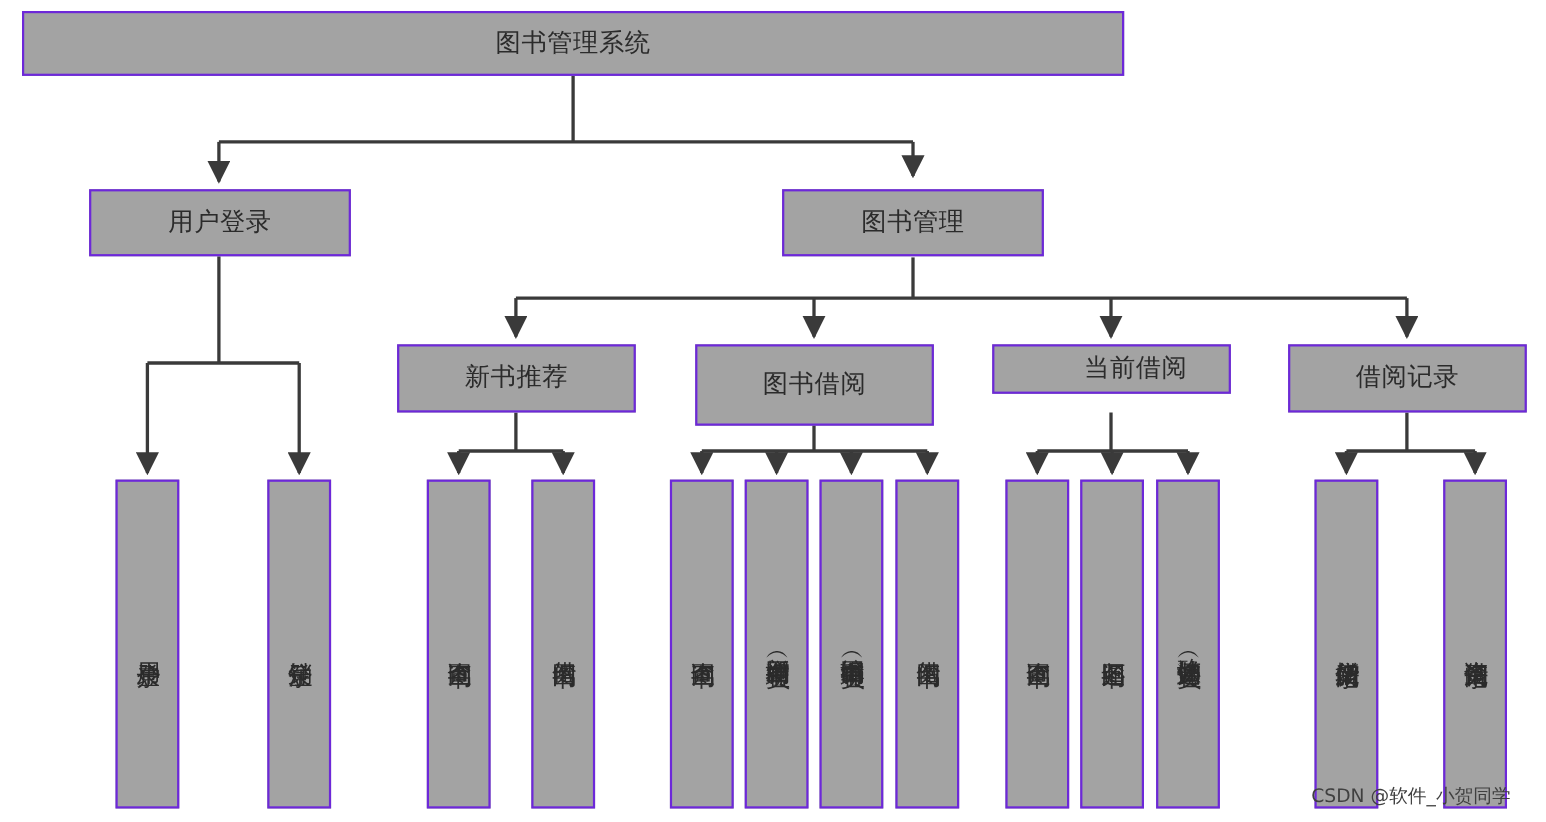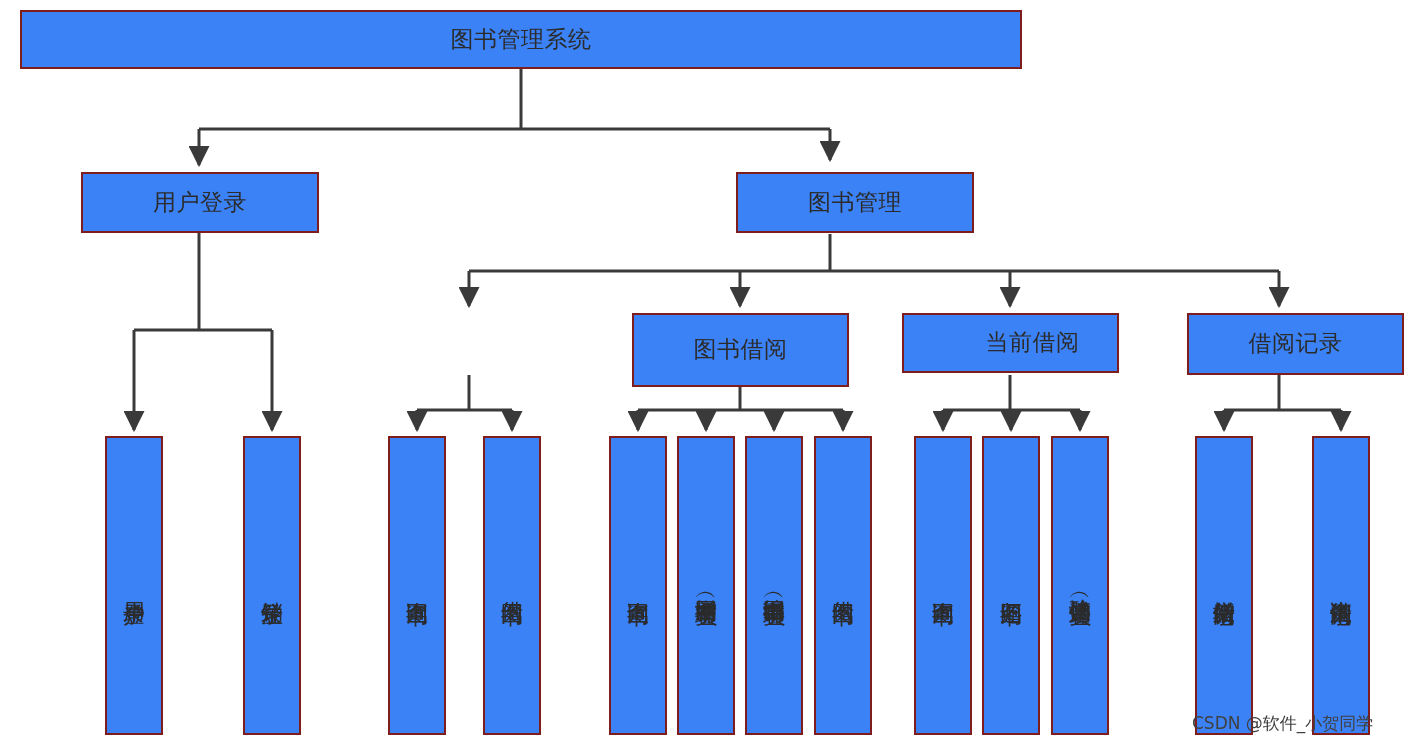--- a/index.html
+++ b/index.html
@@ -20,22 +20,22 @@
   svg#wires {
     position: absolute;
     left: 0;
     top: 0;
     width: 1405px;
     height: 747px;
   }
   .node {
     position: absolute;
     box-sizing: border-box;
-    background: #3b82f6;
-    border: 2px solid #7f1d1d;
+    background: #a3a3a3;
+    border: 2px solid #6d28d9;
     display: flex;
     align-items: center;
     justify-content: center;
     z-index: 2;
   }
   .node .label {
     color: #2b2b2b;
     text-align: center;
     line-height: 1.12;
   }
@@ -125,31 +125,34 @@
     </g>
   </svg>
 
   <div class="node root" style="left:20px; top:10px; width:1002px; height:59px;">
     <span class="label">图书管理系统</span>
   </div>
 
   <div class="node horiz" style="left:81px; top:172px; width:238px; height:61px;">
     <span class="label">用户登录</span>
   </div>
-  <div class="node horiz" style="left:711px; top:172px; width:238px; height:61px;margin-left:25px;">
+  <div class="node horiz" style="left:711px; top:172px; width:238px; height:61px;">
     <span class="label">图书管理</span>
   </div>
 
+  <div class="node horiz" style="left:361px; top:313px; width:217px; height:62px;">
+    <span class="label">新书推荐</span>
+  </div>
   <div class="node horiz" style="left:632px; top:313px; width:217px; height:74px;">
     <span class="label">图书借阅</span>
   </div>
-  <div class="node horiz" style="left:902px; top:313px; width:217px; height:60px;padding-left:44px;">
+  <div class="node horiz" style="left:902px; top:313px; width:217px; height:45px;padding-left:44px;">
     <span class="label">当前借阅</span>
   </div>
-  <div class="node horiz" style="left:1171px; top:313px; width:217px; height:62px;margin-left:16px;">
+  <div class="node horiz" style="left:1171px; top:313px; width:217px; height:62px;">
     <span class="label">借阅记录</span>
   </div>
 
   <div class="node vert" style="left:105px; top:436px; width:58px; height:299px;">
     <span class="label">用户登录</span>
   </div>
   <div class="node vert" style="left:243px; top:436px; width:58px; height:299px;">
     <span class="label">注销登录</span>
   </div>
 

